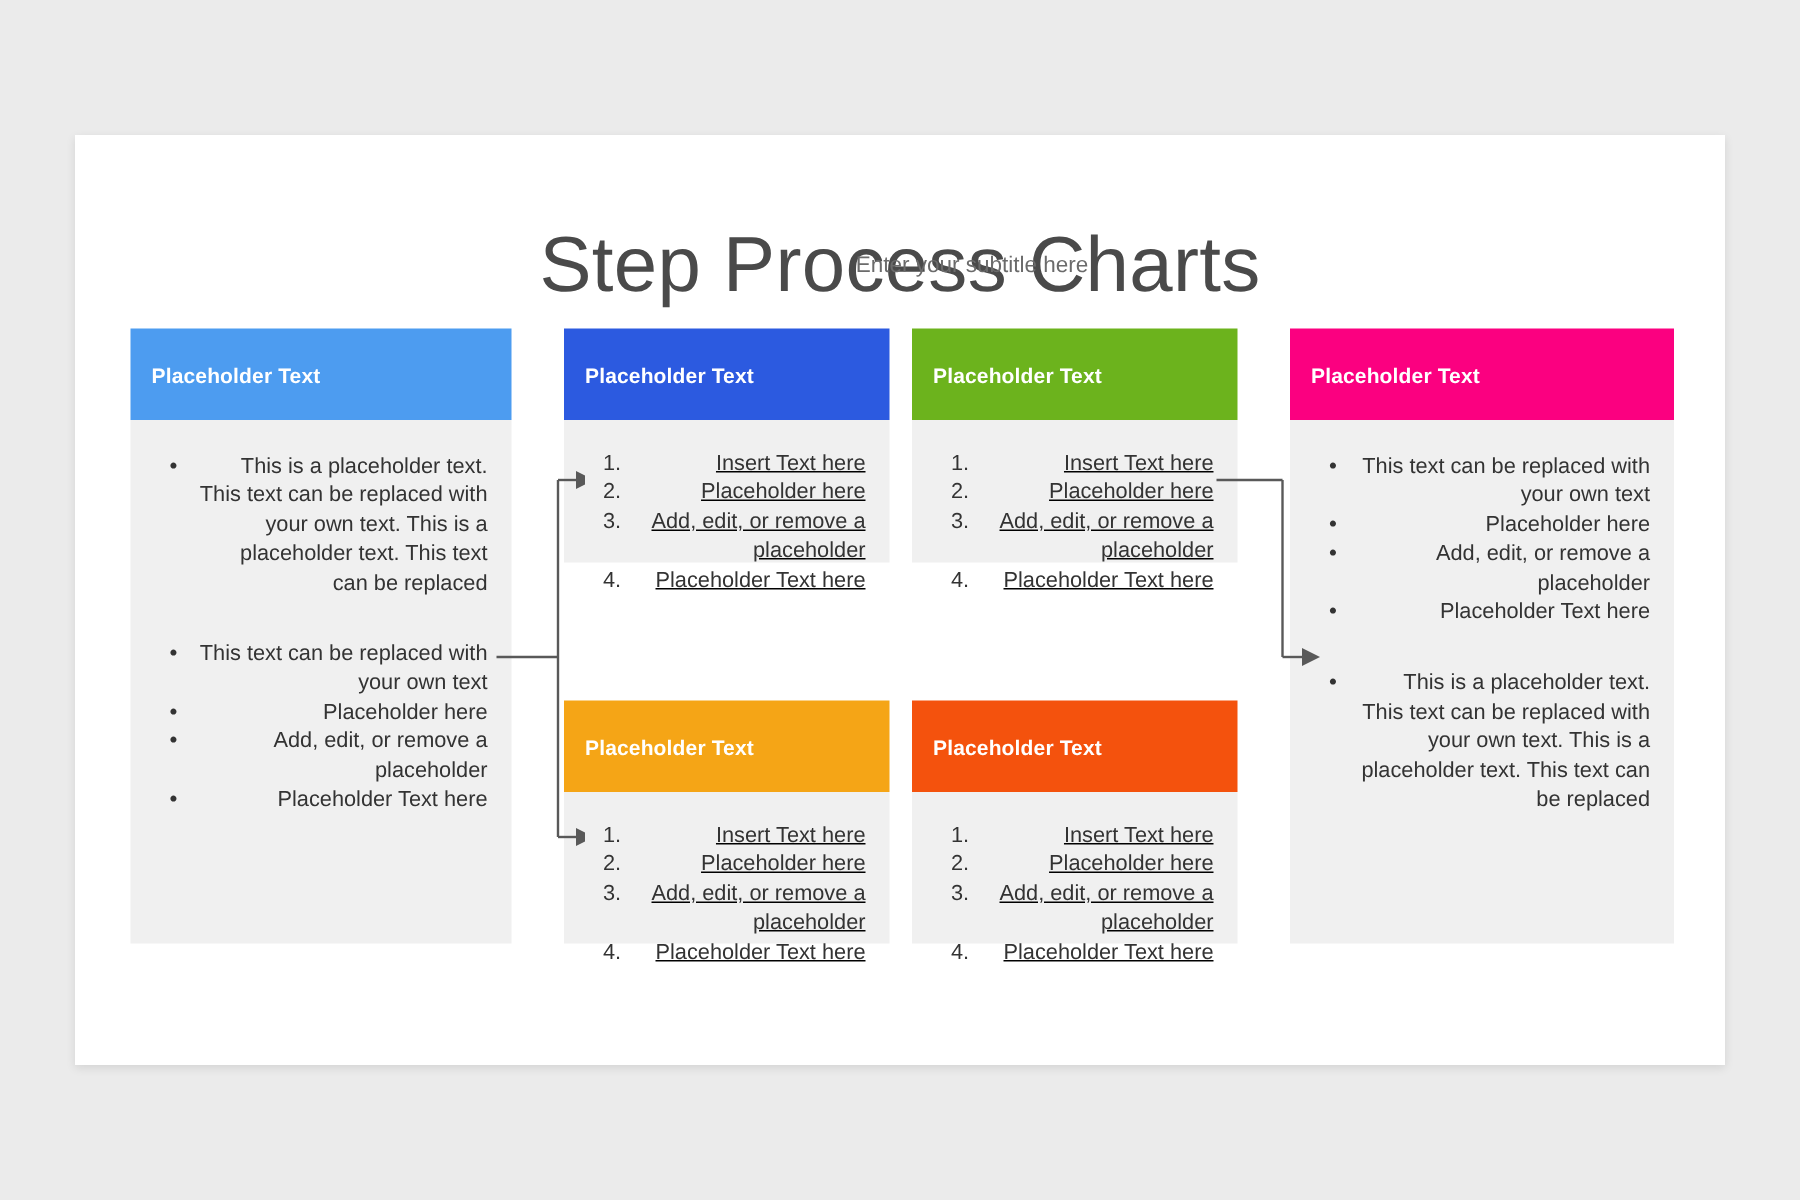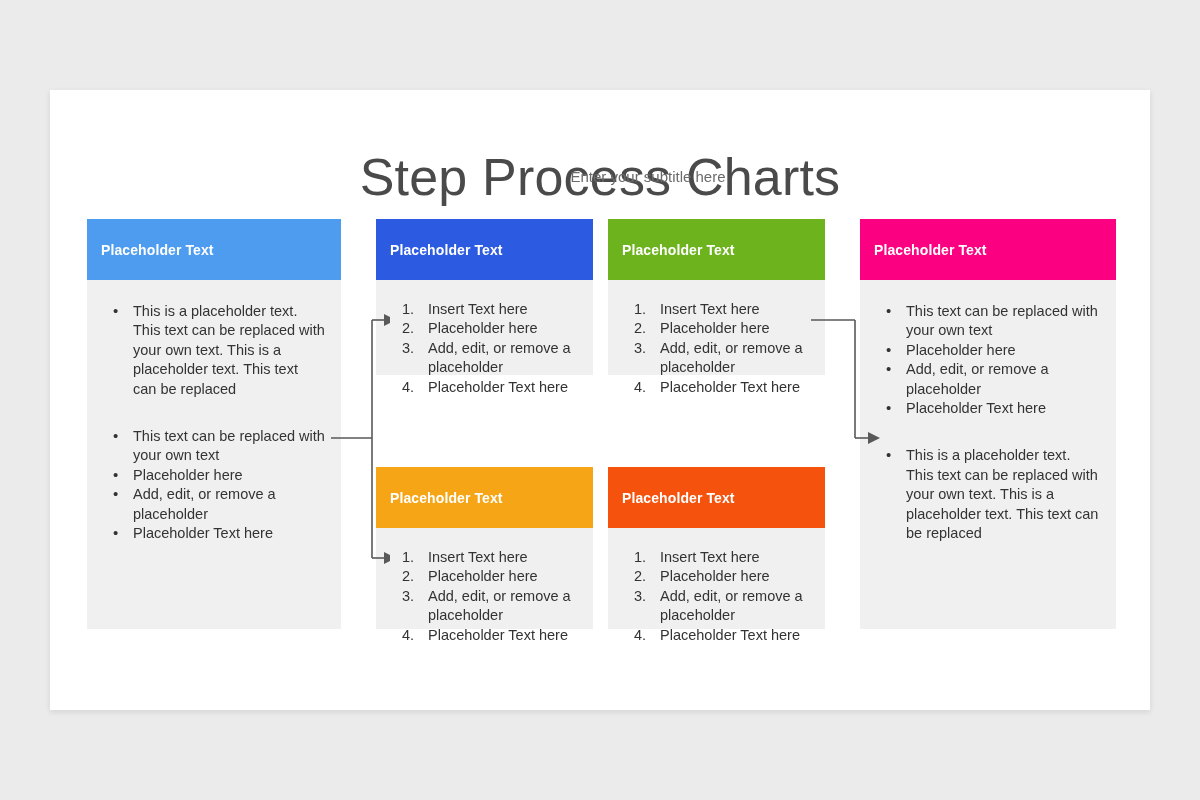--- a/index.html
+++ b/index.html
@@ -57,20 +57,21 @@
     padding: 0 14px;
     color: #ffffff;
     font-size: 14px;
     font-weight: bold;
     letter-spacing: 0.1px;
   }
   .card-body {
     box-sizing: border-box;
     background: #f0f0f0;
     padding: 20px 16px 10px 16px;
+    text-align: right;
   }
 
   ul.bullets, ol.numbers {
     margin: 0;
     padding: 0;
     list-style: none;
   }
   ul.bullets li, ol.numbers li {
     position: relative;
     font-size: 14.5px;
@@ -82,20 +83,21 @@
   ul.bullets li::before {
     content: "\2022";
     position: absolute;
     left: 10px;
     top: -1px;
     font-size: 15px;
     color: #333333;
   }
   ol.numbers {
     counter-reset: num;
+    text-decoration: underline;
   }
   ol.numbers li {
     counter-increment: num;
     padding-left: 36px;
   }
   ol.numbers li::before {
     content: counter(num) ".";
     position: absolute;
     left: 10px;
     top: 0;

